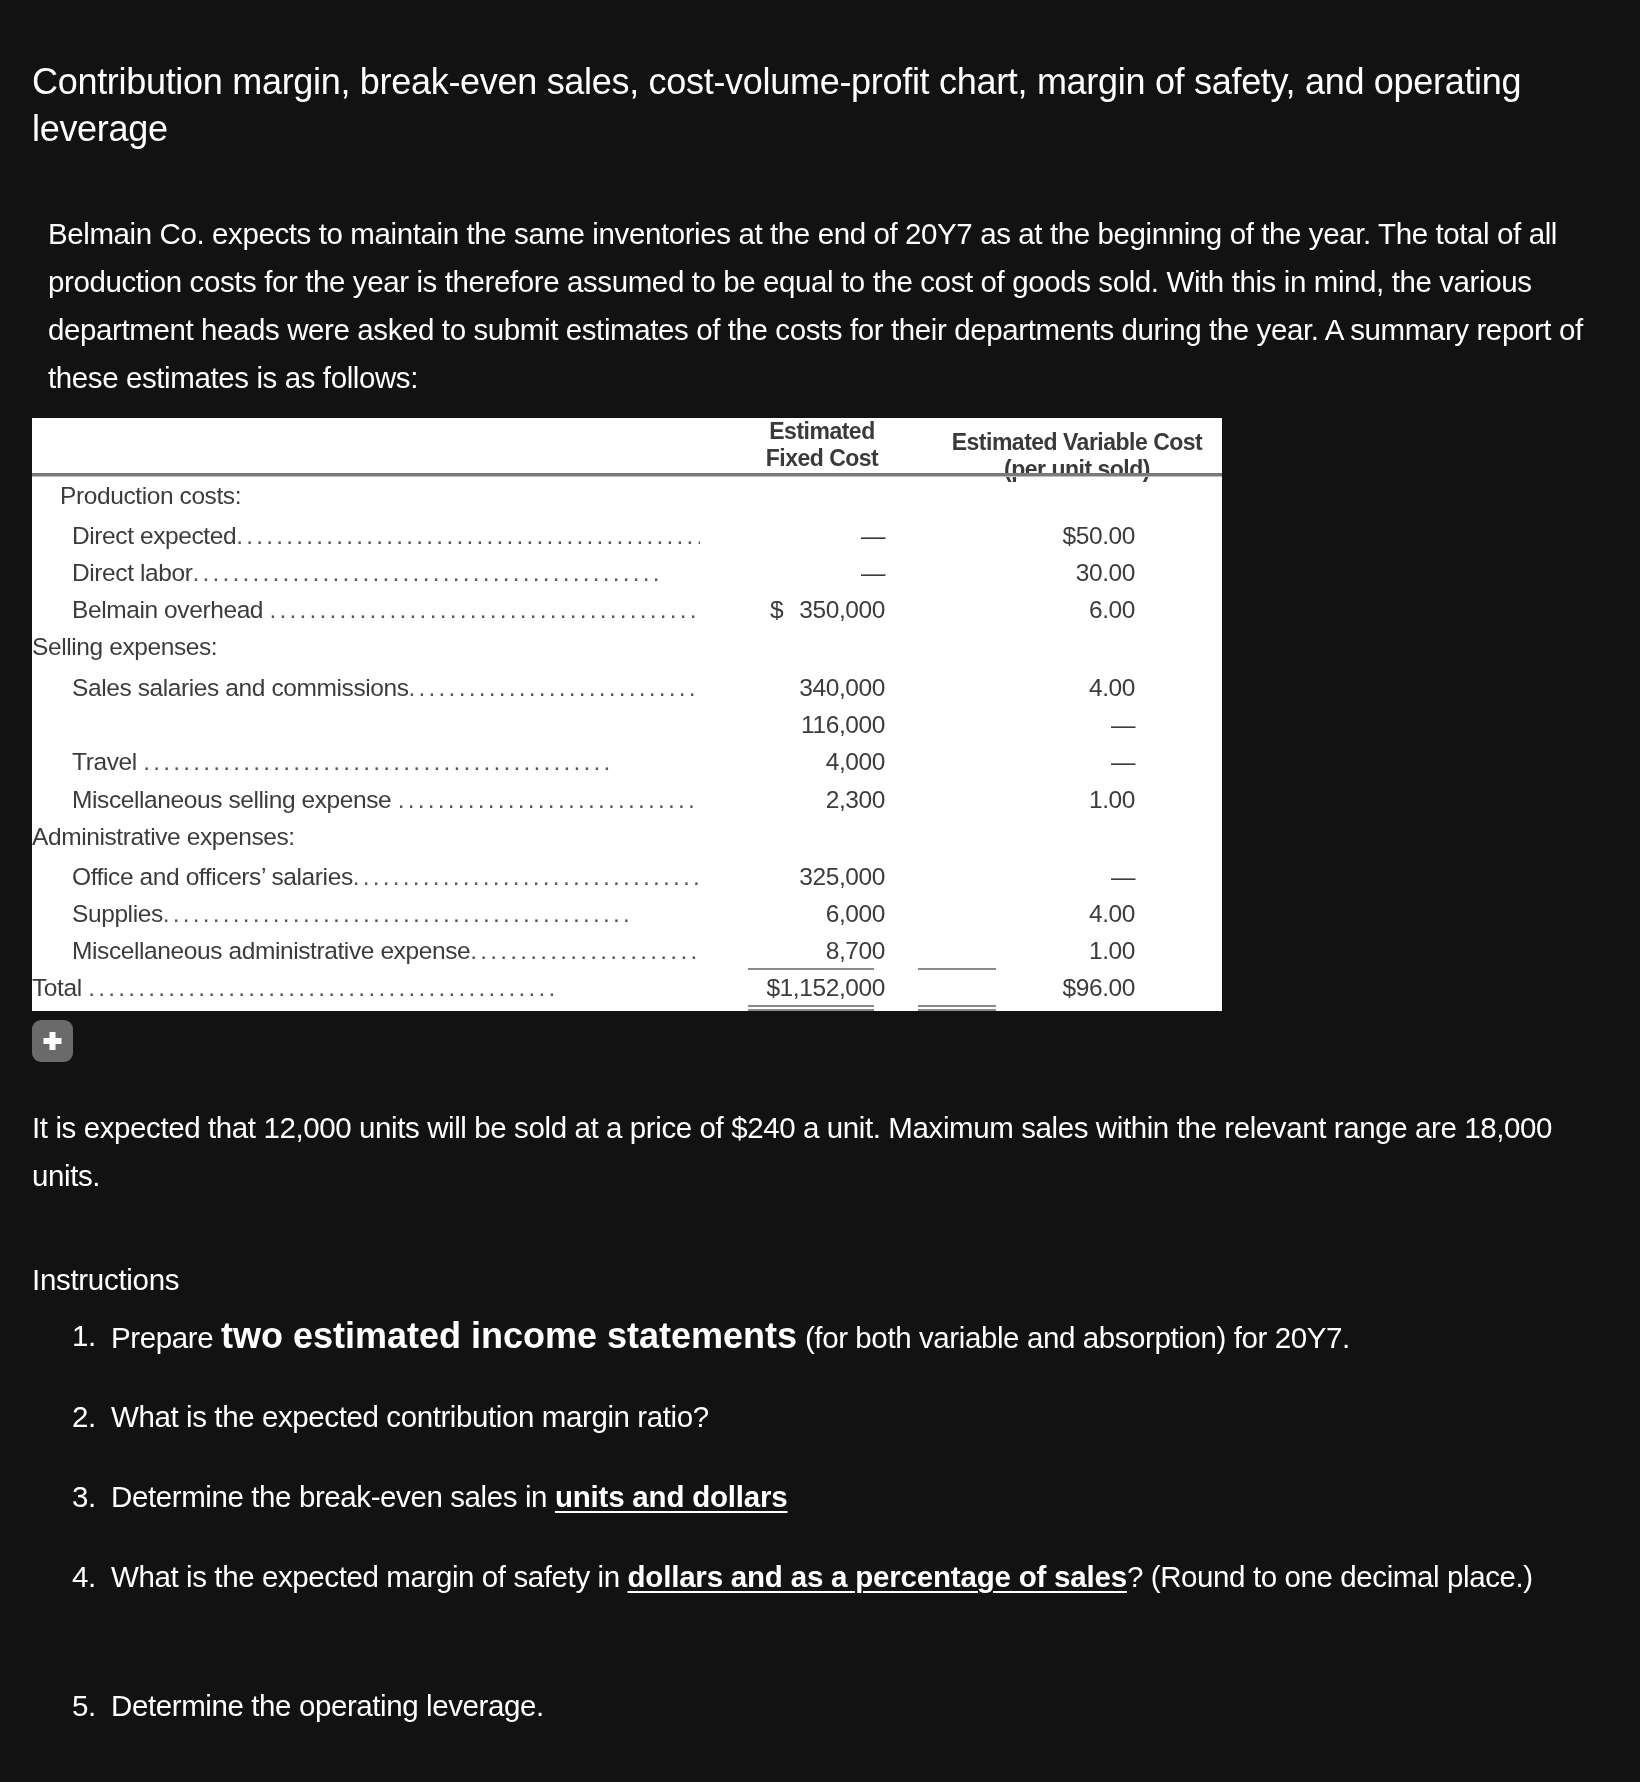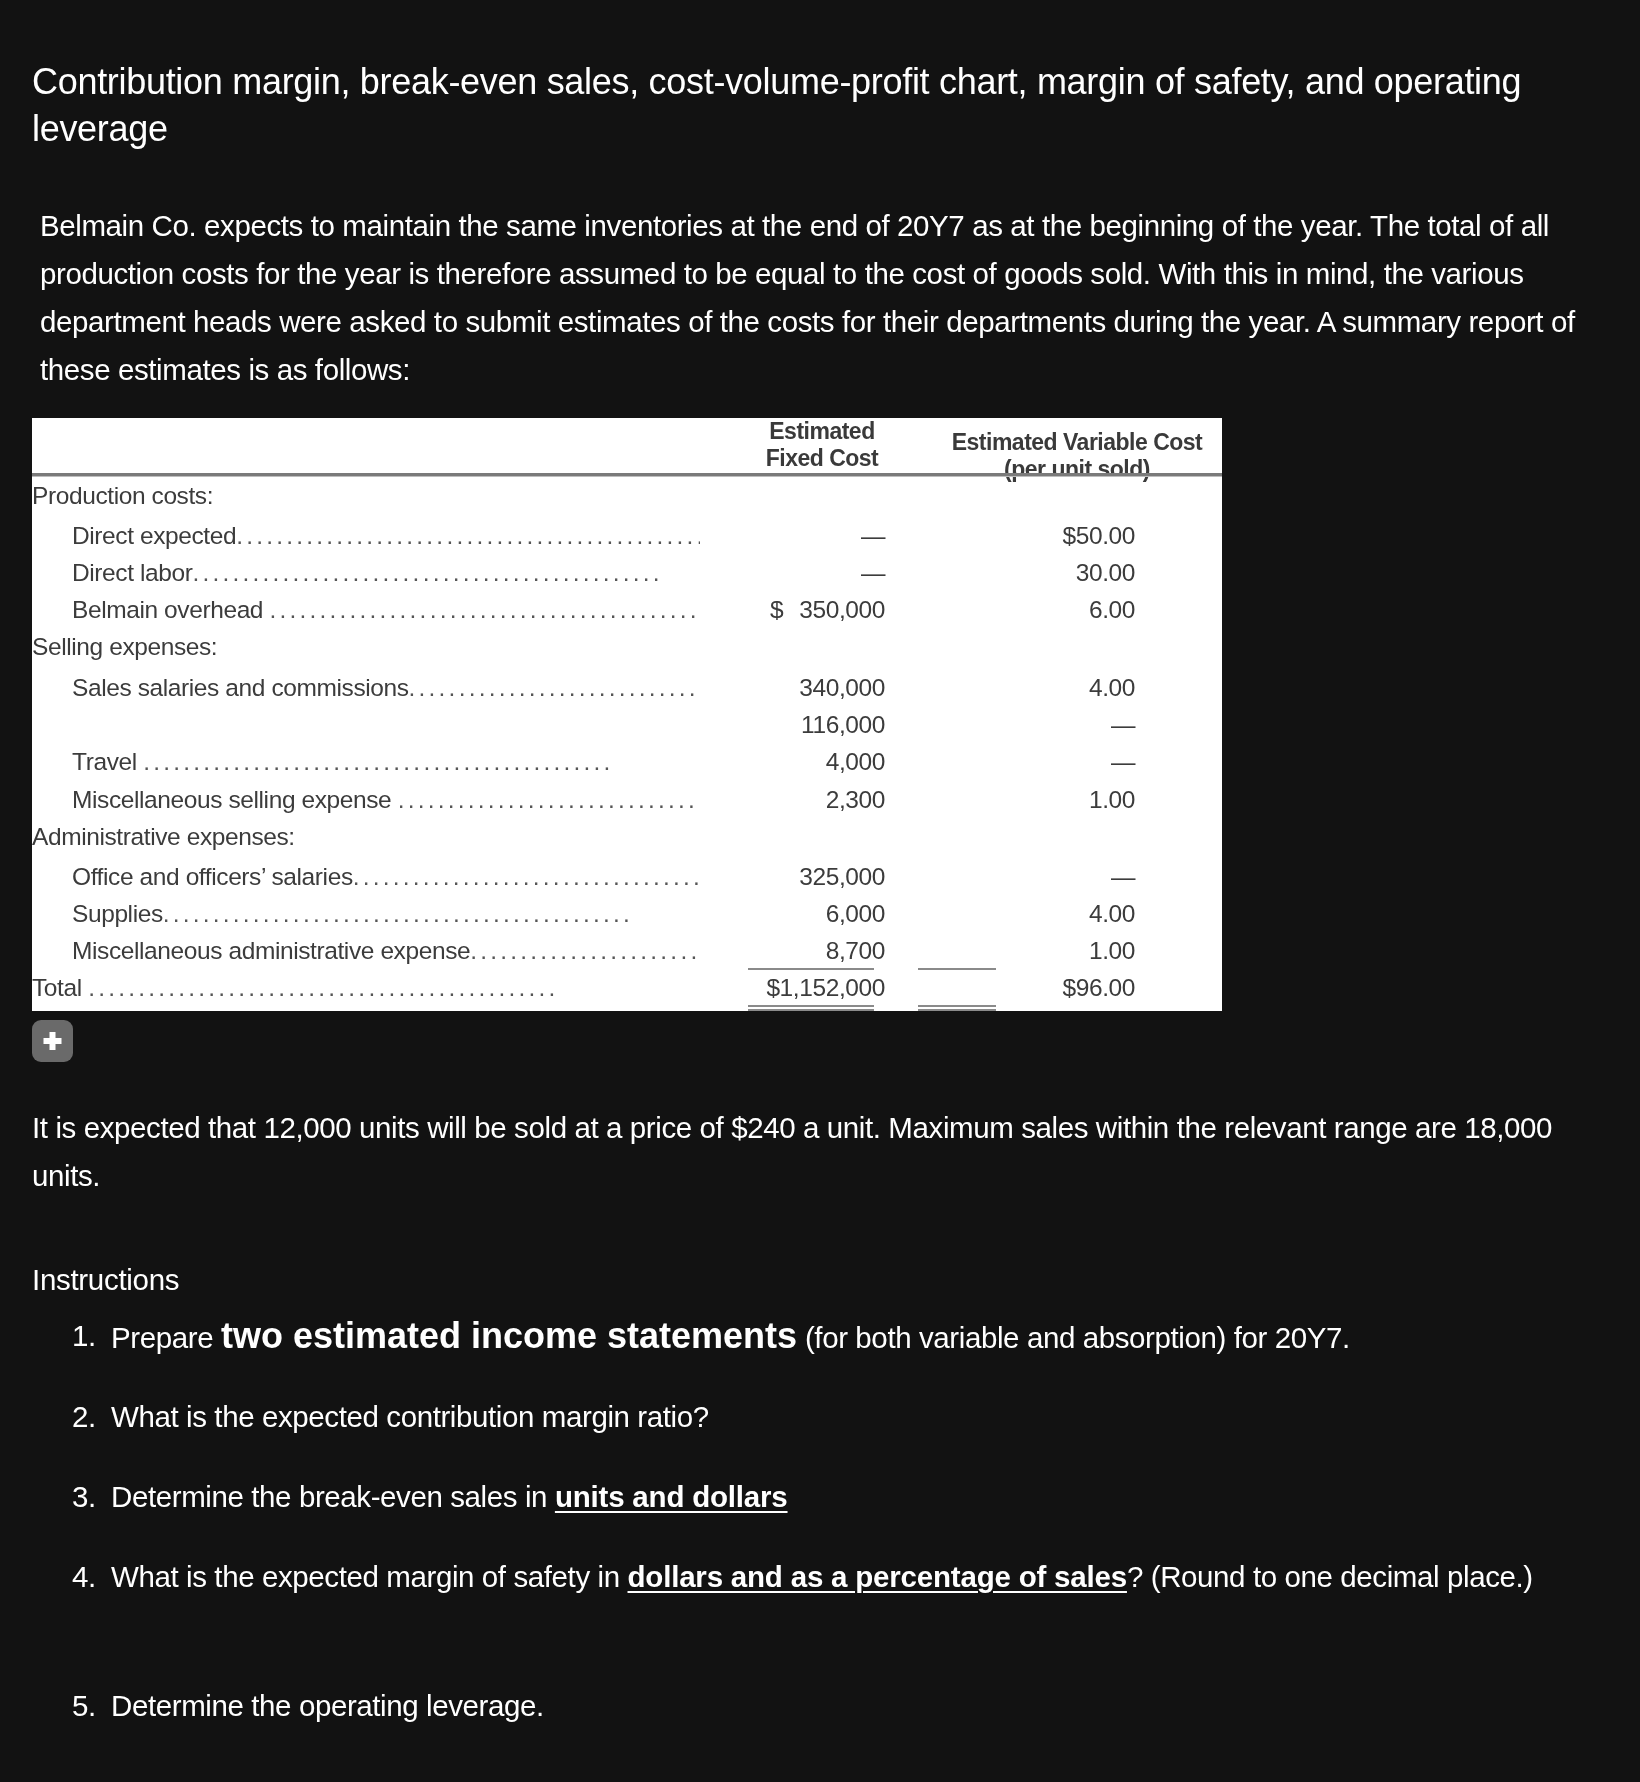--- a/index.html
+++ b/index.html
@@ -26,21 +26,21 @@
     margin: 0;
     letter-spacing: -0.3px;
   }
   .intro {
     position: absolute;
     left: 32px;
     top: 194px;
     width: 1590px;
     font-size: 29.5px;
     line-height: 48px;
-    margin: 8px;
+    margin: 16px;
     letter-spacing: -0.4px;
   }
   .cost-table {
     position: absolute;
     left: 32px;
     top: 418px;
     width: 1190px;
     height: 593px;
     background: #ffffff;
     color: #3c3c3c;
@@ -196,21 +196,21 @@
     <div>Estimated</div>
     <div>Fixed Cost</div>
   </div>
   <div class="th th-var">
     <div>Estimated Variable Cost</div>
     <div>(per unit sold)</div>
   </div>
   <div class="header-rule"></div>
 
   <div class="row" style="top:60px">
-    <span class="label" style="overflow: hidden; width: 668px;">Production costs:</span>
+    <span class="label" style="overflow: hidden; width: 668px; margin-left: 28px;">Production costs:</span>
   </div>
 
   <div class="row sub" style="top:100px">
     <span class="label" style="overflow: hidden; width: 628px;"><span>Direct expected</span><span class="leader-inline" style="letter-spacing:3.2px;color:#555;">...............................................</span></span>
     <span class="fixed">—</span>
     <span class="var">$50.00</span>
   </div>
 
   <div class="row sub" style="top:137px">
     <span class="label" style="overflow: hidden; width: 628px;"><span>Direct labor</span><span style="letter-spacing:3.2px;color:#555;">...............................................</span></span>

